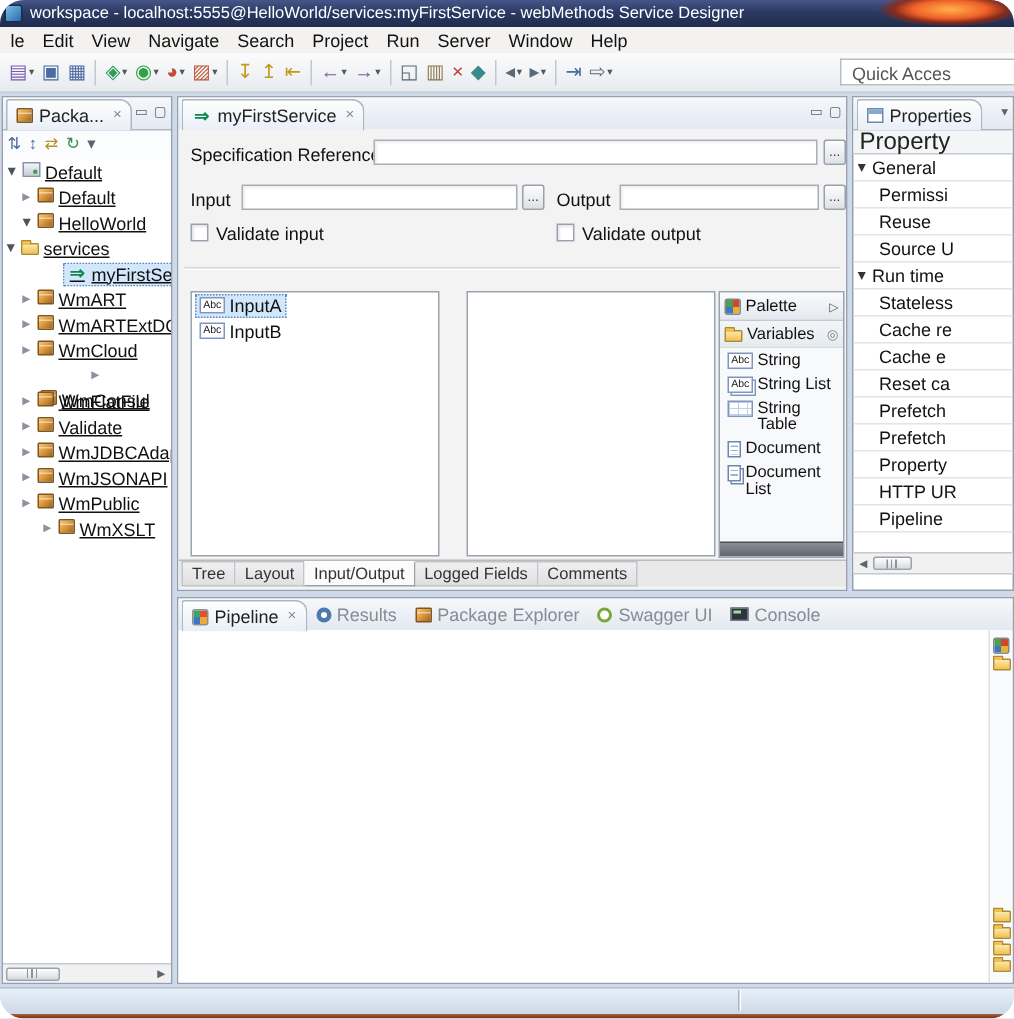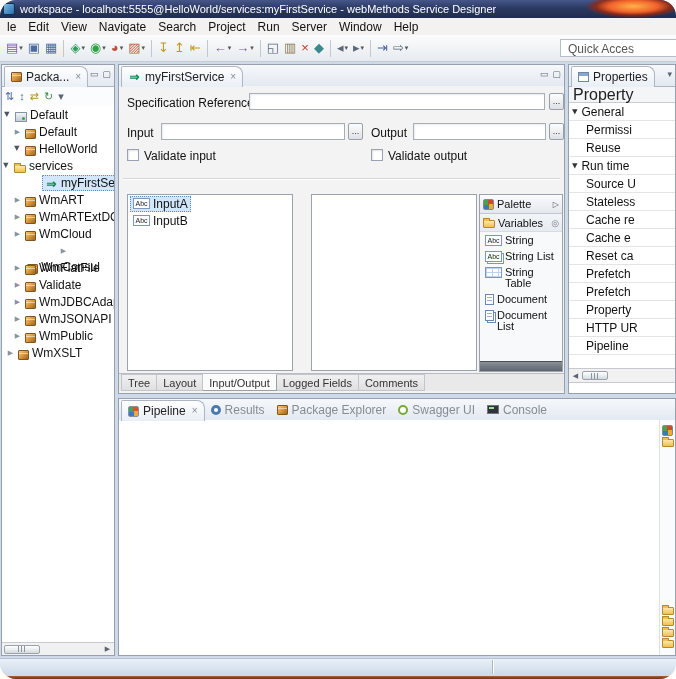--- a/index.html
+++ b/index.html
@@ -67,21 +67,21 @@
   
   .nav-panel{left:1px;top:64px;width:114px;height:592px;}
   .nav-toolbar{height:19px;border-bottom:1px solid #e0e4ea;display:flex;align-items:center;padding-left:3px;gap:5px;background:#fbfcfd;}
   .nav-tbtn{font-size:11px;line-height:19px;}
   .tree{position:absolute;top:41px;bottom:13px;left:0;right:0;overflow:hidden;background:#fff;}
   .tree-row{height:17px;display:flex;align-items:center;white-space:nowrap;}
   .arrow{width:9px;flex:none;font-size:7px;text-align:center;line-height:17px;}
   .arrow.col::before{content:"▶";color:#8a94a0;}
   .arrow.exp{transform:rotate(90deg);}
   .arrow.exp::before{content:"▶";color:#4a5560;}
-  .twrap{display:flex;align-items:flex-end;gap:3px;padding:0 2px;border:1px solid transparent;}
+  .twrap{display:flex;align-items:flex-start;gap:3px;padding:0 2px;border:1px solid transparent;text-decoration:underline;}
   .twrap.selw{background:#d2e7fb;border:1px dotted #5a8cc0;border-radius:1px;}
   .tree-label{color:#111;}
 
   
   .hscroll{position:absolute;left:0;right:0;bottom:0;height:13px;background:#f1f1f1;border-top:1px solid #c6cad0;display:flex;align-items:center;box-sizing:border-box;}
   .hthumb{height:9px;background:linear-gradient(#fff,#d6dade);border:1px solid #9aa2ac;border-radius:2px;display:flex;align-items:center;justify-content:center;box-sizing:border-box;}
   .grip{width:8px;height:6px;background:repeating-linear-gradient(90deg,#8a94a2 0 1px,transparent 1px 3px);}
   .harrow{width:13px;text-align:center;font-size:7px;color:#5a6472;flex:none;}
   .harrow.left::before{content:"◀";}
   .harrow.right::before{content:"▶";}
@@ -357,21 +357,21 @@
             <span class="tree-label">WmJSONAPI</span>
           </span>
         </div>
         <div class="tree-row" style="padding-left: 11px;">
           <span class="arrow col"></span>
           <span class="twrap">
             <span class="ic ic-package"></span>
             <span class="tree-label">WmPublic</span>
           </span>
         </div>
-        <div class="tree-row" style="padding-left: 4px;">
+        <div class="tree-row" style="padding-left: 25px;">
           <span class="arrow col"></span>
           <span class="twrap">
             <span class="ic ic-package"></span>
             <span class="tree-label">WmXSLT</span>
           </span>
         </div>
       </div>
     <div class="hscroll">
       <div class="hthumb nav-thumb">
           <div class="grip"></div>
@@ -489,26 +489,26 @@
         <div class="prow group">
           <span class="garrow"></span>
           <span>General</span>
         </div>
         <div class="prow item">
           <span>Permissi</span>
         </div>
         <div class="prow item">
           <span>Reuse</span>
         </div>
+        <div class="prow item">
+          <span>Source U</span>
+        </div>
         <div class="prow group">
           <span class="garrow"></span>
           <span>Run time</span>
-        </div>
-        <div class="prow item">
-          <span>Source U</span>
         </div>
         <div class="prow item">
           <span>Stateless</span>
         </div>
         <div class="prow item">
           <span>Cache re</span>
         </div>
         <div class="prow item">
           <span>Cache e</span>
         </div>

